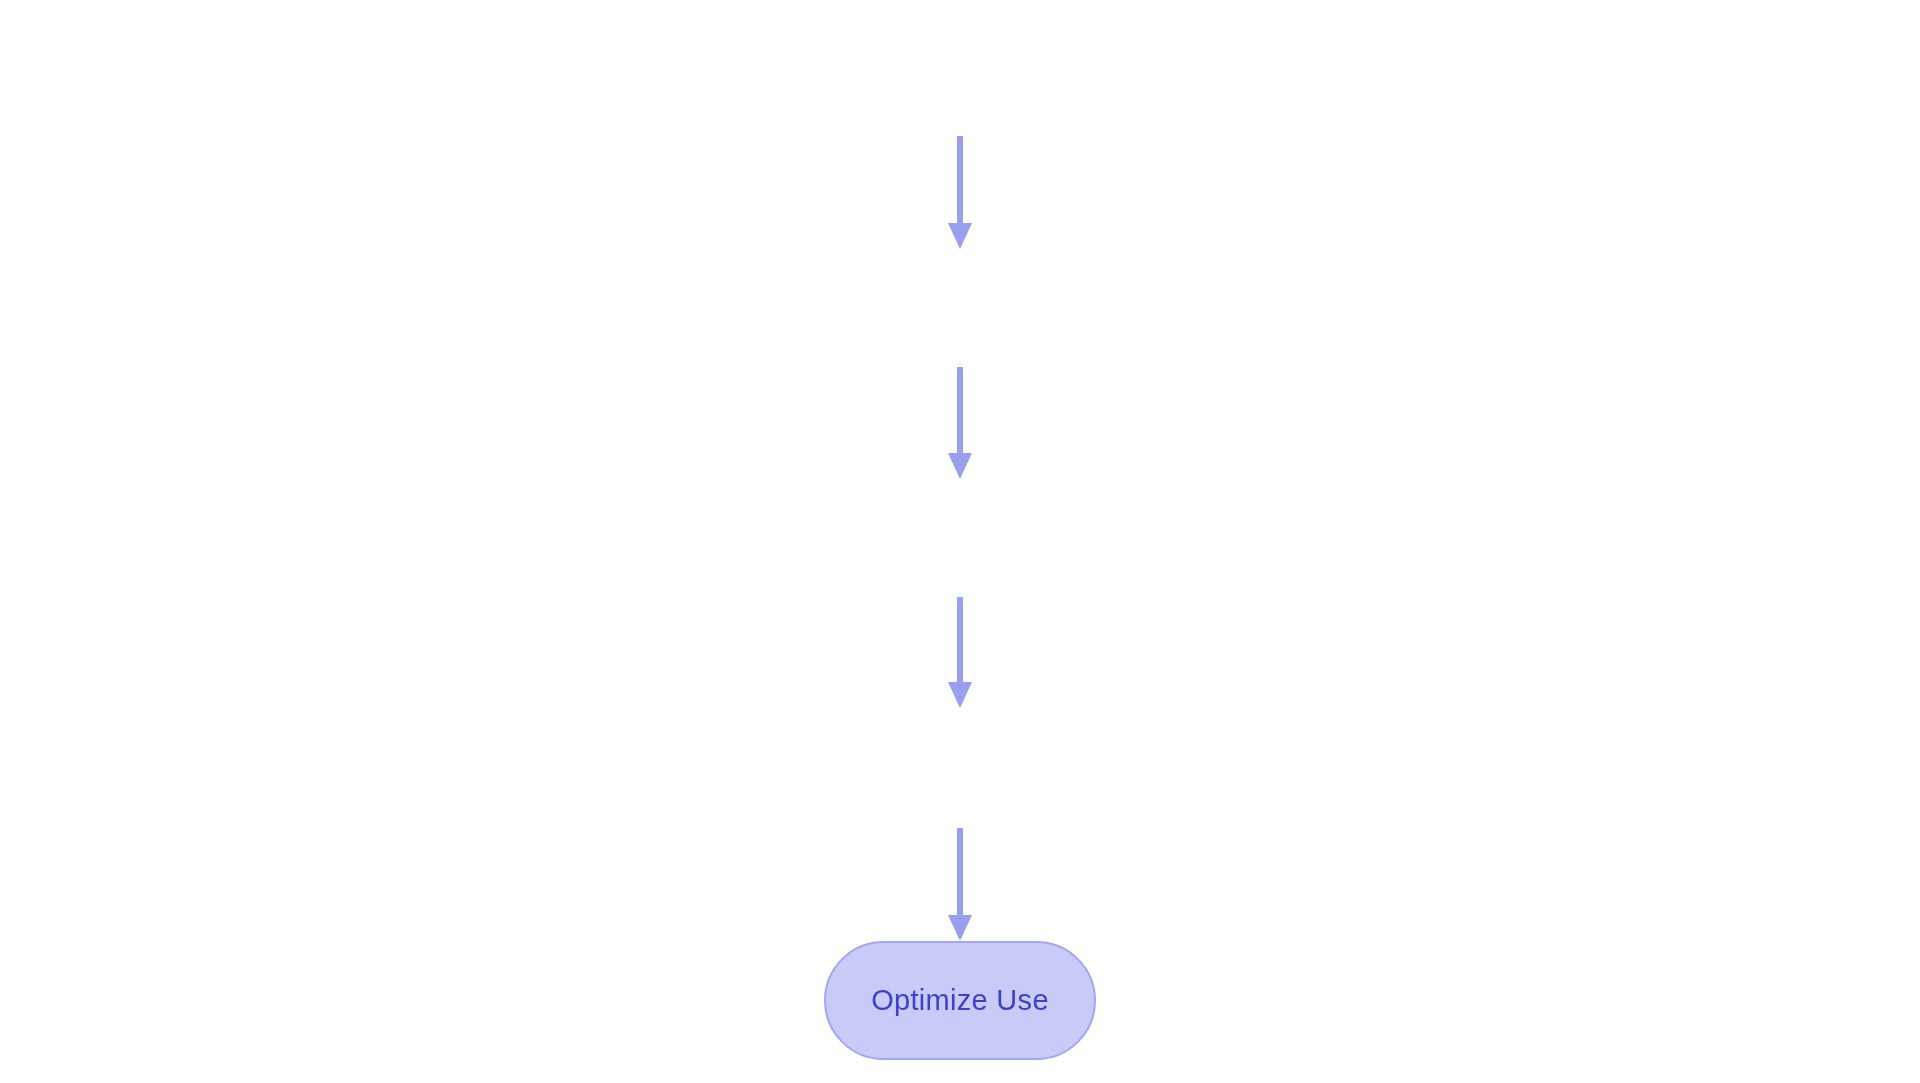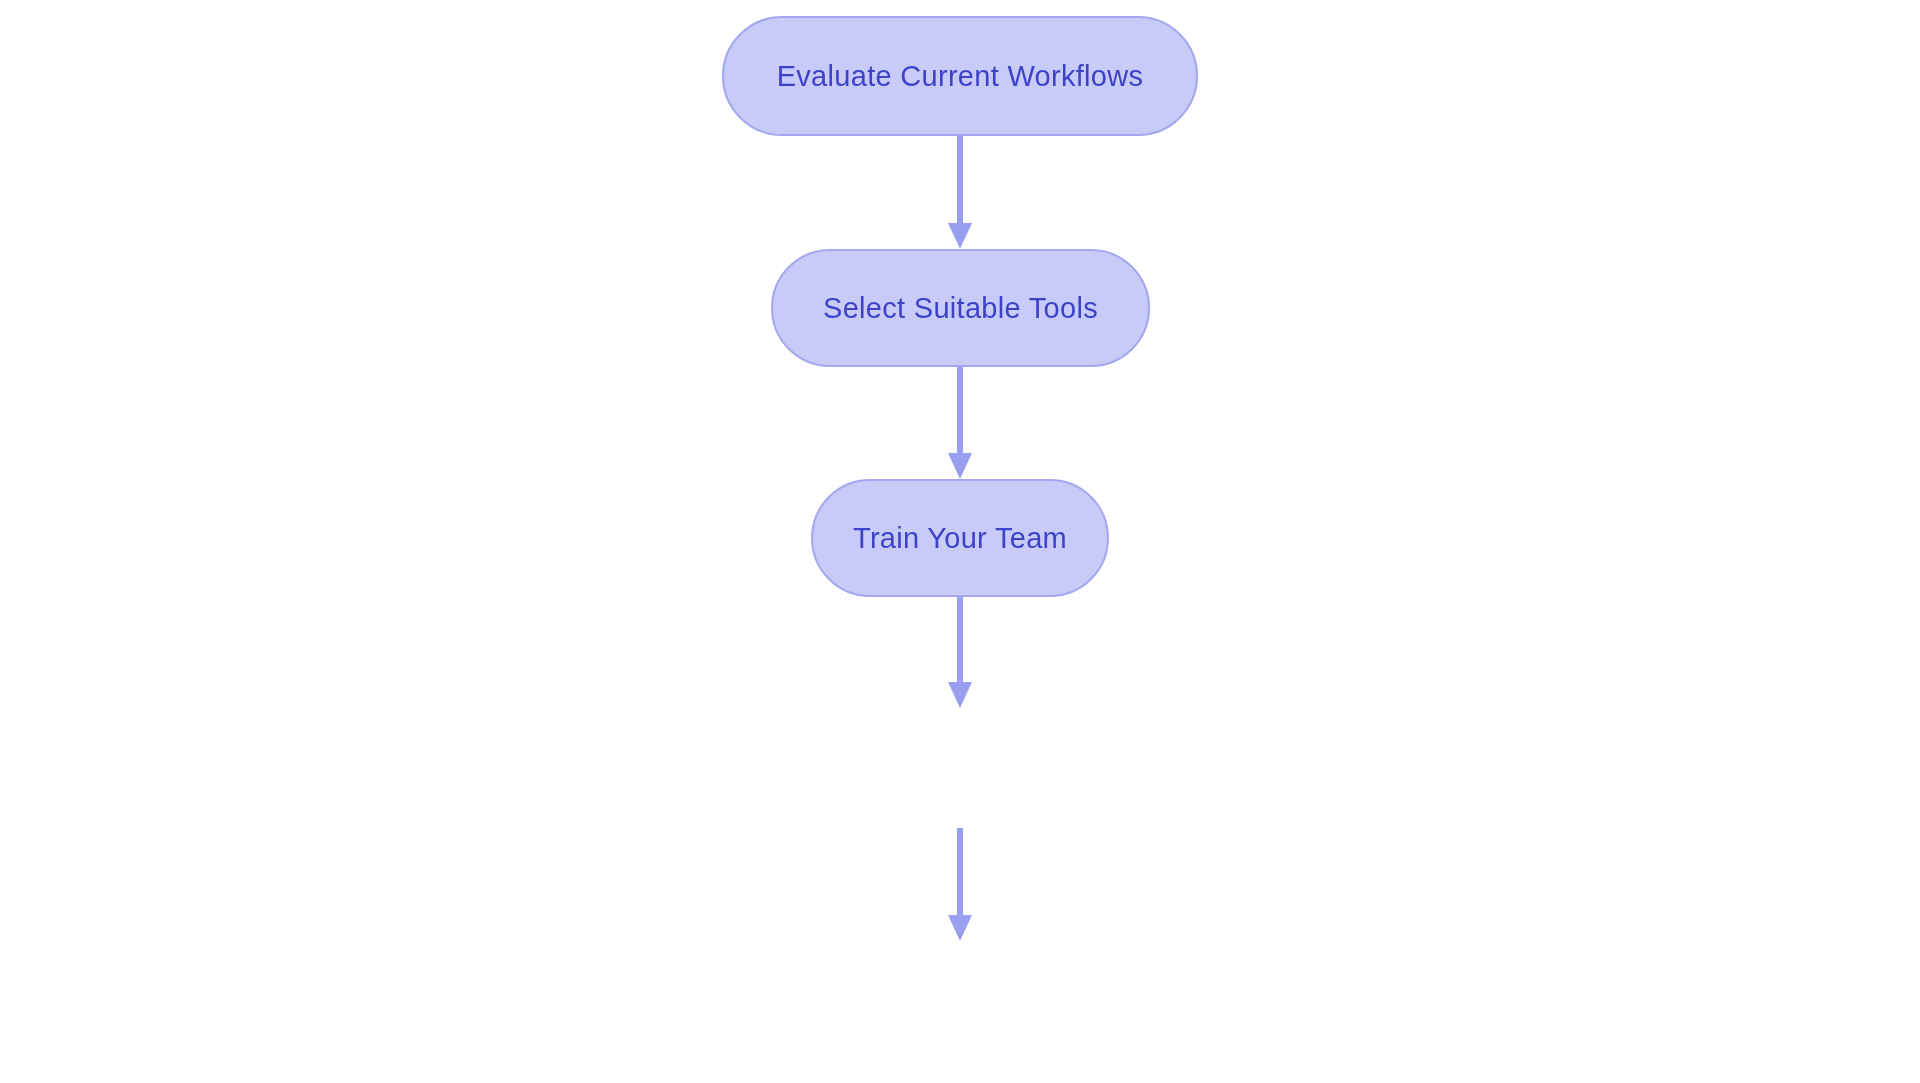--- a/index.html
+++ b/index.html
@@ -66,47 +66,41 @@
     border-right: 12px solid transparent;
     border-top: 26px solid var(--arrow);
     flex: 0 0 auto;
   }
 </style>
 </head>
 <body>
 
 <div class="canvas">
 
-  <div class="flow-node" id="node-1">
-    <span>Evaluate Current Workflows</span>
-  </div>
 
   <div class="flow-arrow" id="arrow-1">
     <div class="arrow-line"></div>
     <div class="arrow-head"></div>
   </div>
 
-  <div class="flow-node" id="node-2">
-    <span>Select Suitable Tools</span>
-  </div>
 
   <div class="flow-arrow" id="arrow-2">
     <div class="arrow-line"></div>
     <div class="arrow-head"></div>
   </div>
 
-  <div class="flow-node" id="node-3">
-    <span>Train Your Team</span>
-  </div>
 
   <div class="flow-arrow" id="arrow-3">
     <div class="arrow-line"></div>
     <div class="arrow-head"></div>
   </div>
 
 
   <div class="flow-arrow" id="arrow-4">
     <div class="arrow-line"></div>
     <div class="arrow-head"></div>
   </div>
 
+  <div class="flow-node" id="node-5">
+    <span>Optimize Use</span>
+  </div>
 
 </div>
 
 </body></html>

